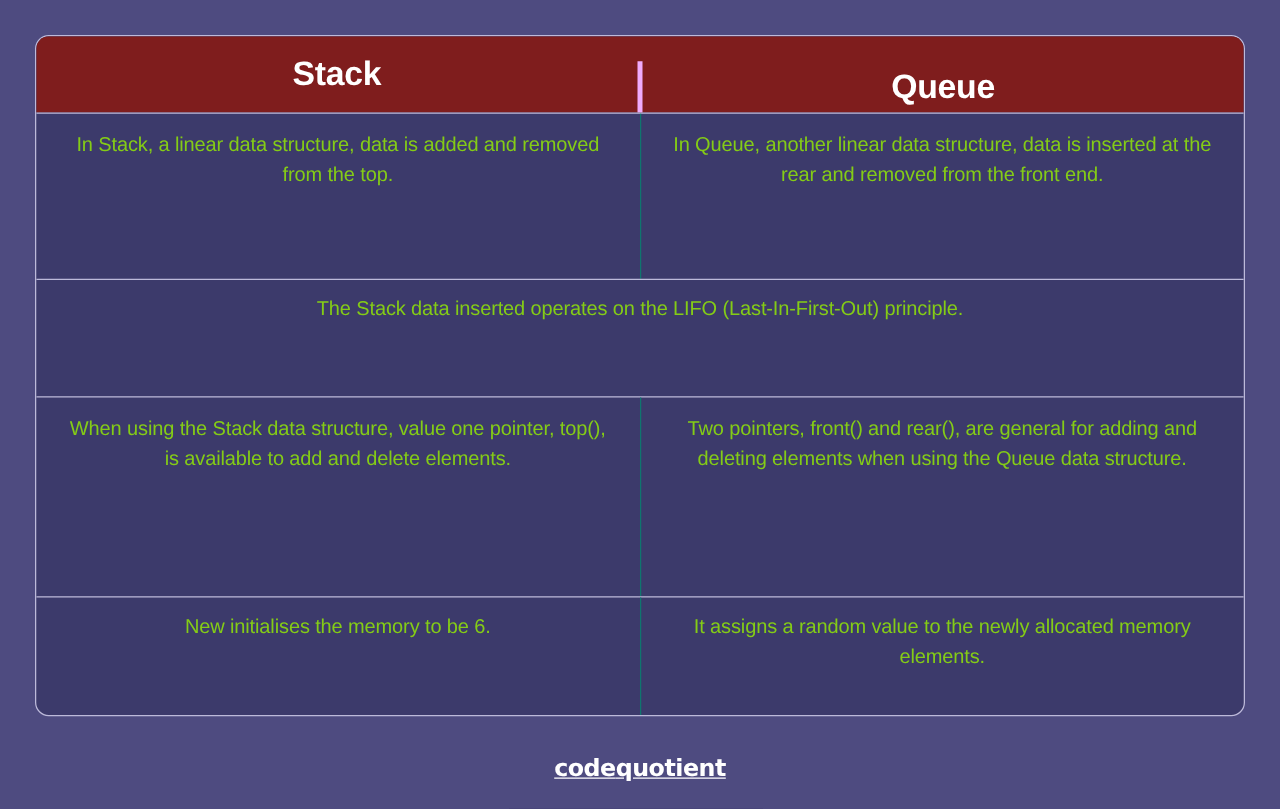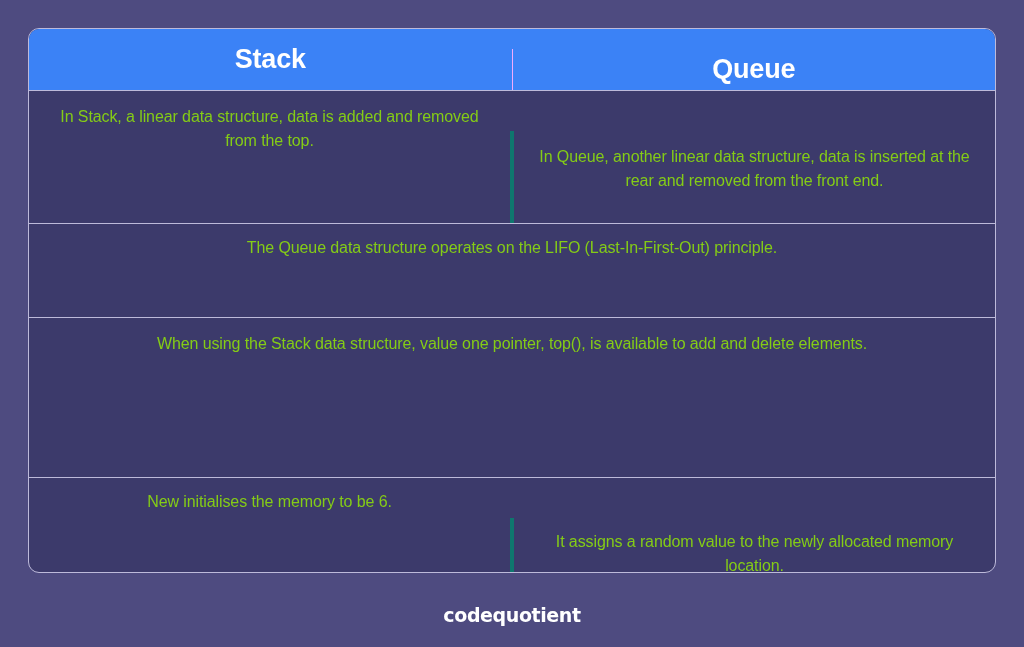--- a/index.html
+++ b/index.html
@@ -36,36 +36,36 @@
     overflow: hidden;
     background: #3c3a6b;
     display: flex;
     flex-direction: column;
   }
 
   .thead {
     display: flex;
     height: 61px;
     flex: 0 0 61px;
-    background: #3b82f6;
+    background: #7f1d1d;
   }
 
   .th {
     flex: 1 1 0;
     display: flex;
     align-items: center;
     justify-content: center;
     color: #ffffff;
     font-size: 27px;
     font-weight: bold;
     letter-spacing: -0.2px;
     box-sizing: border-box;
   }
   .th.col-right {
-    border-left: 1px solid #f0abfc;
+    border-left: 4px solid #f0abfc;
     margin-top: 20px;
   }
 
   .trow {
     display: flex;
     border-top: 1px solid #bdbada;
     box-sizing: border-box;
   }
   .trow.r1 { flex: 0 0 133px; }
   .trow.r2 { flex: 0 0 94px; }
@@ -79,39 +79,39 @@
     align-items: flex-start;
     justify-content: center;
     padding: 14px 22px 10px 22px;
     color: #84cc16;
     font-size: 16px;
     line-height: 1.47;
     text-align: center;
     letter-spacing: -0.1px;
   }
   .td.col-right {
-    border-left: 4px solid #0f766e;
-    margin-top: 40px;
+    border-left: 1px solid #0f766e;
   }
 
   .trow.r2 .td,
   .trow.r4 .td { padding-top: 12px; }
 
   
   .brand {
     position: absolute;
     left: 0;
     right: 0;
     top: 604px;
     text-align: center;
     color: #ffffff;
     font-size: 19px;
     font-weight: bold;
     letter-spacing: -0.4px;
     font-family: "DejaVu Sans", sans-serif;
+    text-decoration: underline;
   }
   .brand .b-light { font-weight: bold; }
   .brand .b-bold  { font-weight: bold; }
 </style>
 </head>
 <body>
 
 <div class="page">
 
   <div class="table-wrap">
@@ -120,30 +120,31 @@
       <div class="th col-left">Stack</div>
       <div class="th col-right">Queue</div>
     </div>
 
     <div class="trow r1">
       <div class="td col-left">In Stack, a linear data structure, data is added and removed from the top.</div>
       <div class="td col-right">In Queue, another linear data structure, data is inserted at the rear and removed from the front end.</div>
     </div>
 
     <div class="trow r2">
-      <div class="td col-left">The Queue data structure operates on the LIFO (Last-In-First-Out) principle.</div>
+      <div class="td col-left">The Stack data inserted operates on the LIFO (Last-In-First-Out) principle.</div>
     </div>
 
     <div class="trow r3">
       <div class="td col-left">When using the Stack data structure, value one pointer, top(), is available to add and delete elements.</div>
+      <div class="td col-right">Two pointers, front() and rear(), are general for adding and deleting elements when using the Queue data structure.</div>
     </div>
 
     <div class="trow r4">
       <div class="td col-left">New initialises the memory to be 6.</div>
-      <div class="td col-right">It assigns a random value to the newly allocated memory location.</div>
+      <div class="td col-right">It assigns a random value to the newly allocated memory elements.</div>
     </div>
 
   </div>
 
   <div class="brand">
     <span class="b-light">code</span><span class="b-bold">quotient</span>
   </div>
 
 </div>
 

